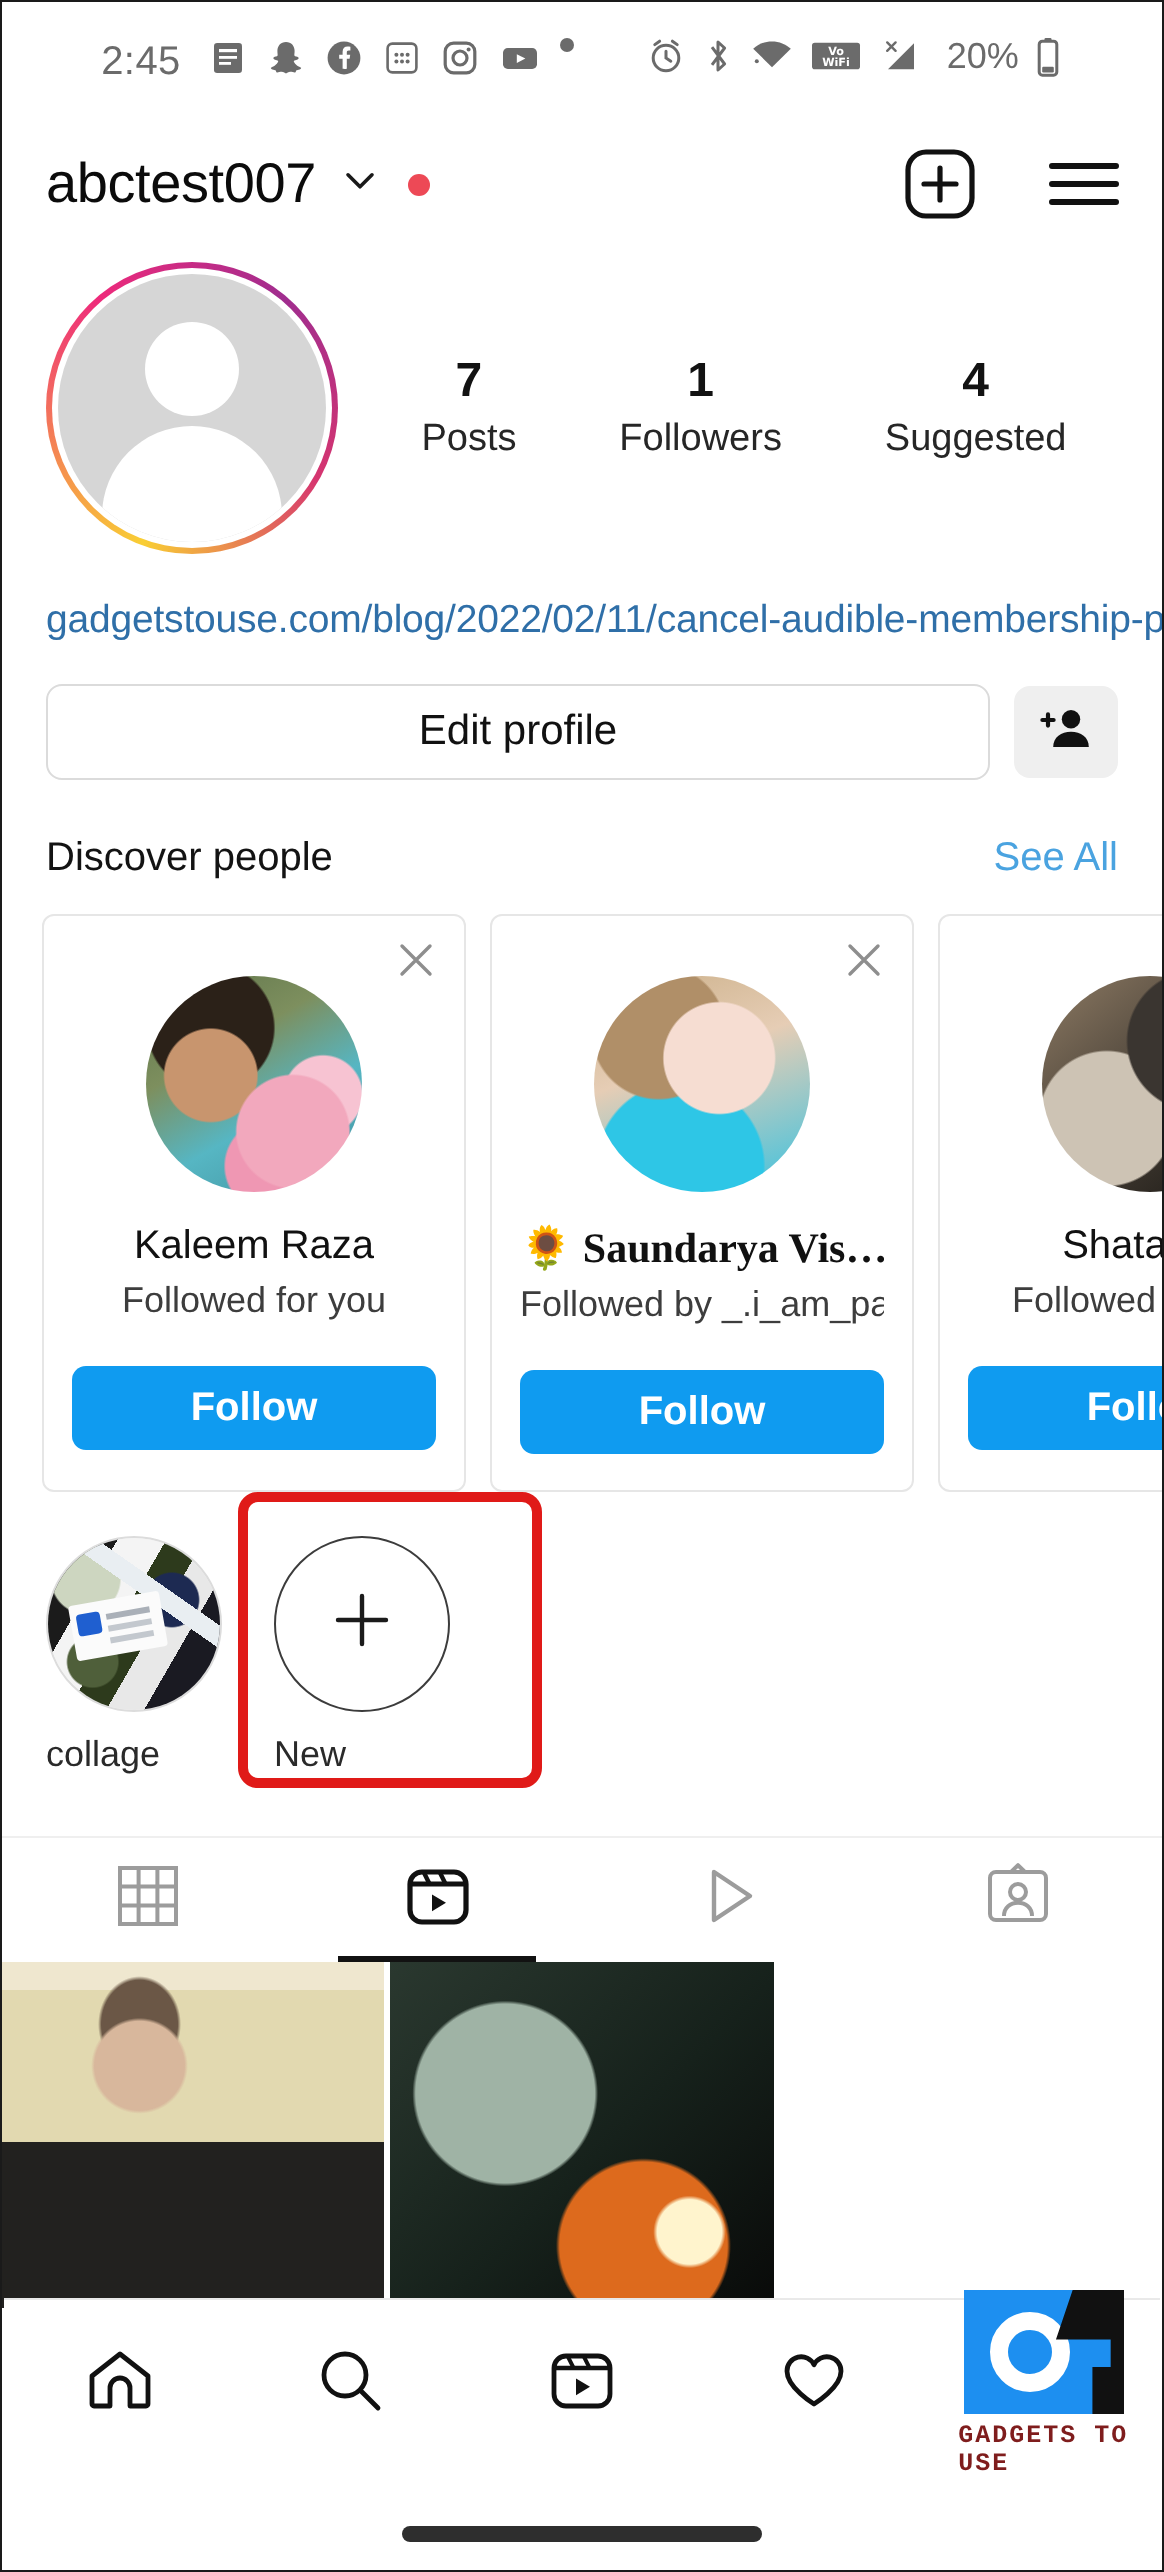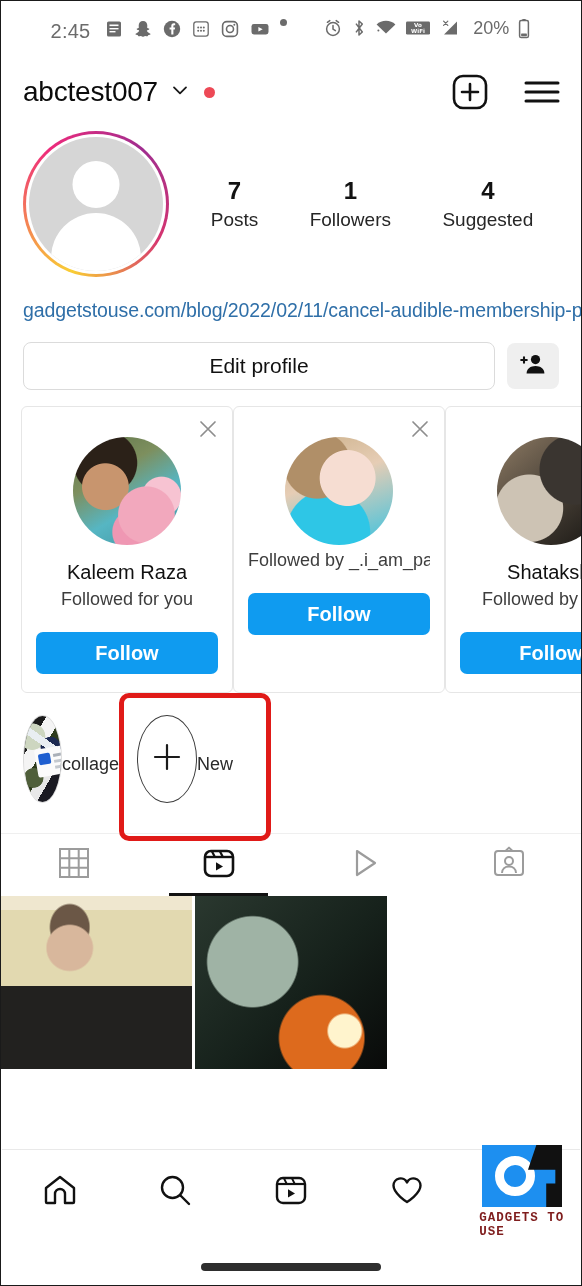--- a/index.html
+++ b/index.html
@@ -200,21 +200,21 @@
     font-size: 20px;
     font-weight: 500;
     color: #131313;
   }
   .see-all {
     font-size: 20px;
     color: #4aa3e0;
   }
   .cards {
     display: flex;
-    gap: 0;
+    gap: 12px;
     padding: 16px 0 0 20px;
     overflow: hidden;
   }
   .card {
     flex: 0 0 auto;
     width: 212px;
     box-sizing: border-box;
     background: #ffffff;
     border: 1px solid #e6e6e6;
     border-radius: 6px;
@@ -301,22 +301,21 @@
   .highlights {
     display: flex;
     align-items: flex-start;
     gap: 18px;
     padding: 22px 0 0 22px;
     position: relative;
   }
   .hl {
     width: 96px;
     display: flex;
-    flex-direction: row;
-    align-items: center;
+    flex-direction: column;
   }
   .hl-circle {
     width: 88px;
     height: 88px;
     border-radius: 50%;
     border: 1.5px solid #dcdcdc;
     box-sizing: border-box;
     overflow: hidden;
     background: #efefef;
     position: relative;
@@ -647,20 +646,24 @@
       <span>
         <svg width="28" height="24" viewBox="0 0 28 24">
             <circle cx="16.5" cy="7.6" r="4.6" fill="#111"></circle>
             <path d="M7.6 21.5c0-4.9 4-7.6 8.9-7.6s8.9 2.7 8.9 7.6z" fill="#111"></path>
             <path d="M5 5.2v5.6M2.2 8h5.6" stroke="#111" stroke-width="2.1" stroke-linecap="round"></path>
           </svg>
       </span>
     </div>
   </div>
 
+  <div class="discover-head">
+    <span class="discover-title">Discover people</span>
+    <span class="see-all">See All</span>
+  </div>
 
   <div class="cards">
     <div class="card">
       <span class="card-close">
         <svg width="24" height="24" viewBox="0 0 24 24">
             <path d="M5 5l14 14M19 5L5 19" stroke="#8e8e8e" stroke-width="1.7" stroke-linecap="round"></path>
           </svg>
       </span>
       <div class="card-avatar ca-kaleem"></div>
       <div class="card-name">Kaleem Raza</div>
@@ -668,20 +671,21 @@
       <div class="follow-btn">Follow</div>
     </div>
 
     <div class="card">
       <span class="card-close">
         <svg width="24" height="24" viewBox="0 0 24 24">
             <path d="M5 5l14 14M19 5L5 19" stroke="#8e8e8e" stroke-width="1.7" stroke-linecap="round"></path>
           </svg>
       </span>
       <div class="card-avatar ca-saundarya"></div>
+      <div class="card-name serif">🌻 Saundarya Vis…</div>
       <div class="card-sub">Followed by _.i_am_paras</div>
       <div class="follow-btn">Follow</div>
     </div>
 
     <div class="card">
 
       <div class="card-avatar ca-shatakshi"></div>
       <div class="card-name">Shatakshi</div>
       <div class="card-sub">Followed by _.i…</div>
       <div class="follow-btn">Follow</div>

